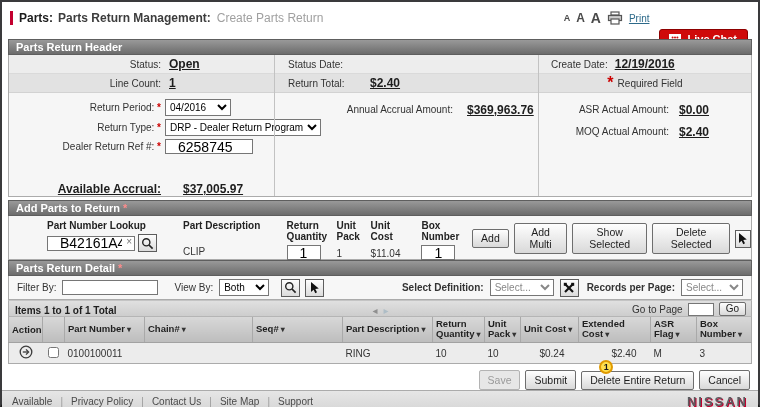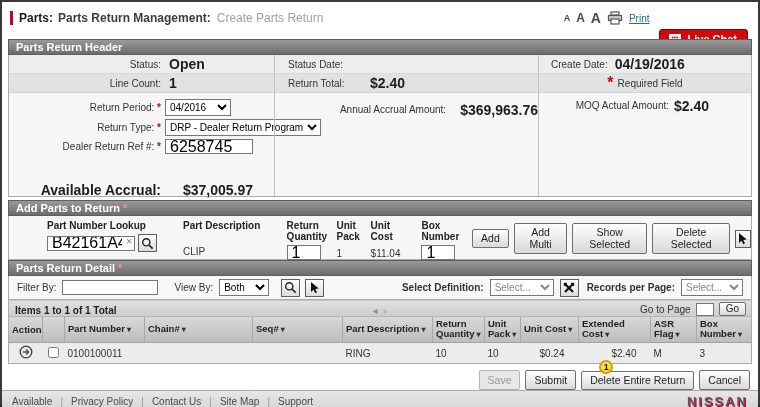--- a/index.html
+++ b/index.html
@@ -22,22 +22,22 @@
               font-size:11px; font-weight:bold; padding:3px 10px 4px 8px; display:flex; align-items:center; gap:5px;margin-top:42px; }
 
   
   .content { padding:0 6px; flex:1 1 auto; display:flex; flex-direction:column; }
   .sec-bar { height:16px; line-height:15px; padding-left:7px; font-size:11px; font-weight:bold; color:#fff;
              background:linear-gradient(#999, #6c6c6c); border:1px solid #5e5e5e; flex:0 0 auto; }
   .sec-bar .req { color:#ff8c8c; margin-left:3px; }
   .req { color:#cc0000; font-weight:bold; }
   .bordered { border-left:1px solid #ababab; border-right:1px solid #ababab; border-bottom:1px solid #ababab; }
   label, .lbl { font-size:10px; color:#333; }
-  .val { font-size:14px; font-weight:bold; color:#1d1d1d; }
-  input[type=text] { border:1px solid #767676; height:15px; font-size:16px; padding:0 4px; font-family:"Liberation Sans",sans-serif; }
+  .val { font-size:12px; font-weight:bold; color:#1d1d1d;text-decoration:underline; }
+  input[type=text] { border:1px solid #767676; height:15px; font-size:14px; padding:0 12px; font-family:"Liberation Sans",sans-serif; }
   select { border:1px solid #767676; height:17px; font-size:10px; background:#fff; font-family:"Liberation Sans",sans-serif; }
   .sqbtn { width:19px; height:18px; border:1px solid #5d5d5d; background:linear-gradient(#fdfdfd,#dcdcdc);
            display:inline-flex; align-items:center; justify-content:center; padding:0; }
   .btn { font-size:10.5px; color:#1e1e1e; border:1px solid #6e6e6e; background:linear-gradient(#fefefe,#d9d9d9);
          padding:2px 8px 3px; border-radius:2px; font-family:"Liberation Sans",sans-serif; }
   .btn:disabled, .btn.disabled { color:#9a9a9a; border-color:#b3b3b3; background:#e7e7e7; }
 
   
   .hdr-wrap { margin-top:5px; }
   .hdr-body { height:142px; background:#f6f6f6; display:flex; }
@@ -180,25 +180,29 @@
           </div>
           <div class="frow" style="margin-top:7px;">
             <span class="lbl" style="width:178px;text-align:right;">Annual Accrual Amount:</span>
             <span class="val" style="margin-left:14px;">$369,963.76</span>
           </div>
         </div>
 
         <div class="hcol hcol3">
           <div class="srow r1" style="padding-left:12px;">
             <span class="lbl">Create Date:</span>
-            <span class="val" style="margin-left:7px;">04/19/2016</span>
+            <span class="val" style="margin-left:7px;">12/19/2016</span>
           </div>
           <div class="srow r2" style="justify-content:center;">
             <span class="req">*</span>
             <span class="lbl" style="margin-left:4px;">Required Field</span>
+          </div>
+          <div class="frow" style="margin-top:7px;">
+            <span class="lbl" style="width:130px;text-align:right;">ASR Actual Amount:</span>
+            <span class="val" style="flex:1;text-align:right;padding-right:42px;">$0.00</span>
           </div>
           <div class="frow">
             <span class="lbl" style="width:130px;text-align:right;">MOQ Actual Amount:</span>
             <span class="val" style="flex:1;text-align:right;padding-right:42px;">$2.40</span>
           </div>
         </div>
       </div>
     </div>
 
     <div class="ap-bar sec-bar">

